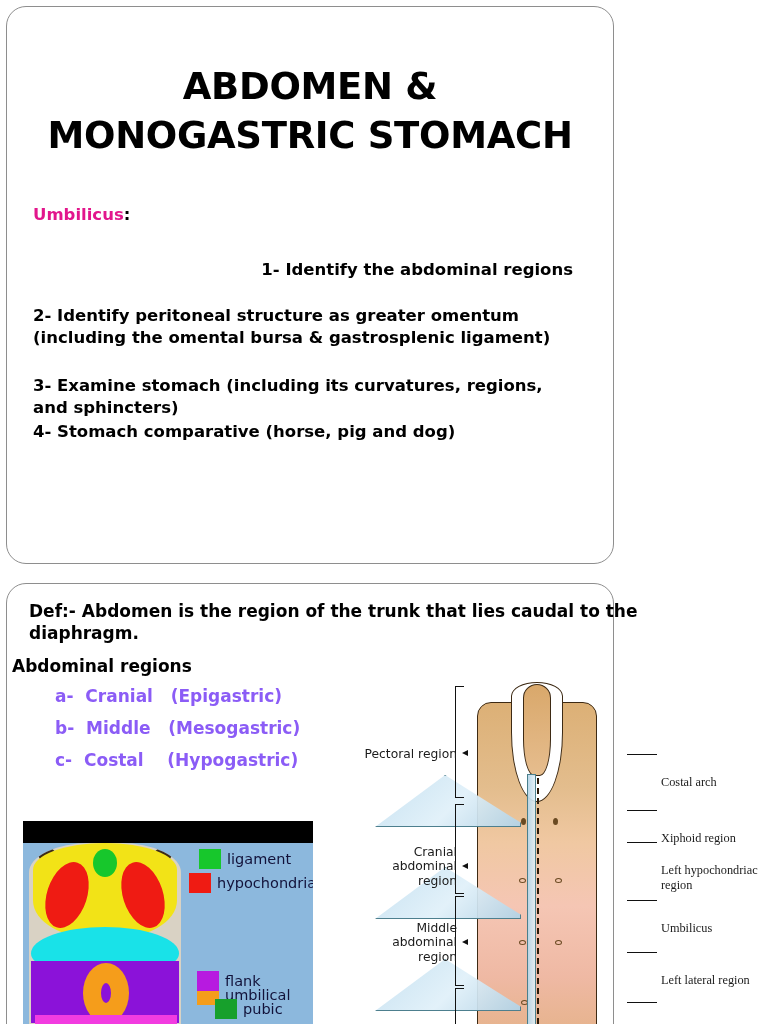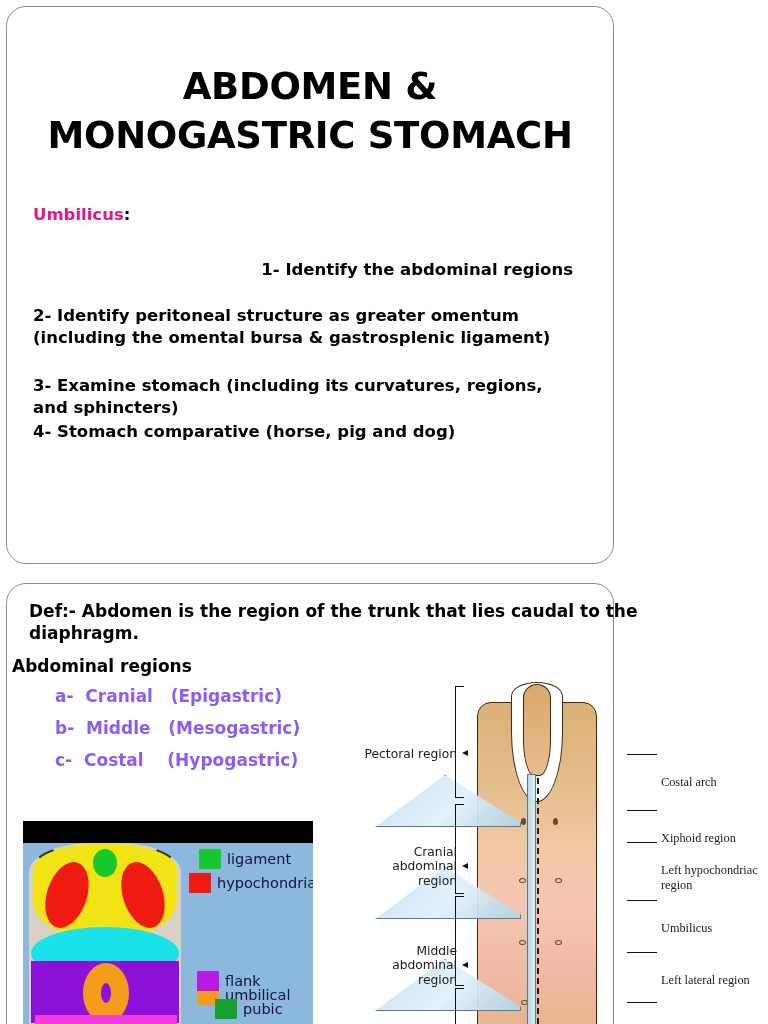--- a/index.html
+++ b/index.html
@@ -170,21 +170,21 @@
   #brace-3 { top: 214px; height: 90px; }
   #brace-4 { top: 306px; height: 66px; }
 
   .lbl-left {
     position: absolute; right: 306px; text-align: right;
     font-family: "DejaVu Sans", sans-serif; font-size: 12.3px; color: #1b1b1b;
     line-height: 1.18; white-space: pre-line;
   }
   #ll-0 { top: 50px; }
   #ll-1 { top: 148px; }
-  #ll-2 { top: 247px; }
+  #ll-2 { top: 224px; }
   #ll-3 { top: 335px; }
   .lbl-left .arrow {
     position: absolute; right: -11px; top: 50%; margin-top: -3.5px;
     width: 0; height: 0;
     border-top: 3.5px solid transparent; border-bottom: 3.5px solid transparent;
     border-right: 6px solid #111;
   }
 
   .lbl-right {
     position: absolute; left: 268px;

